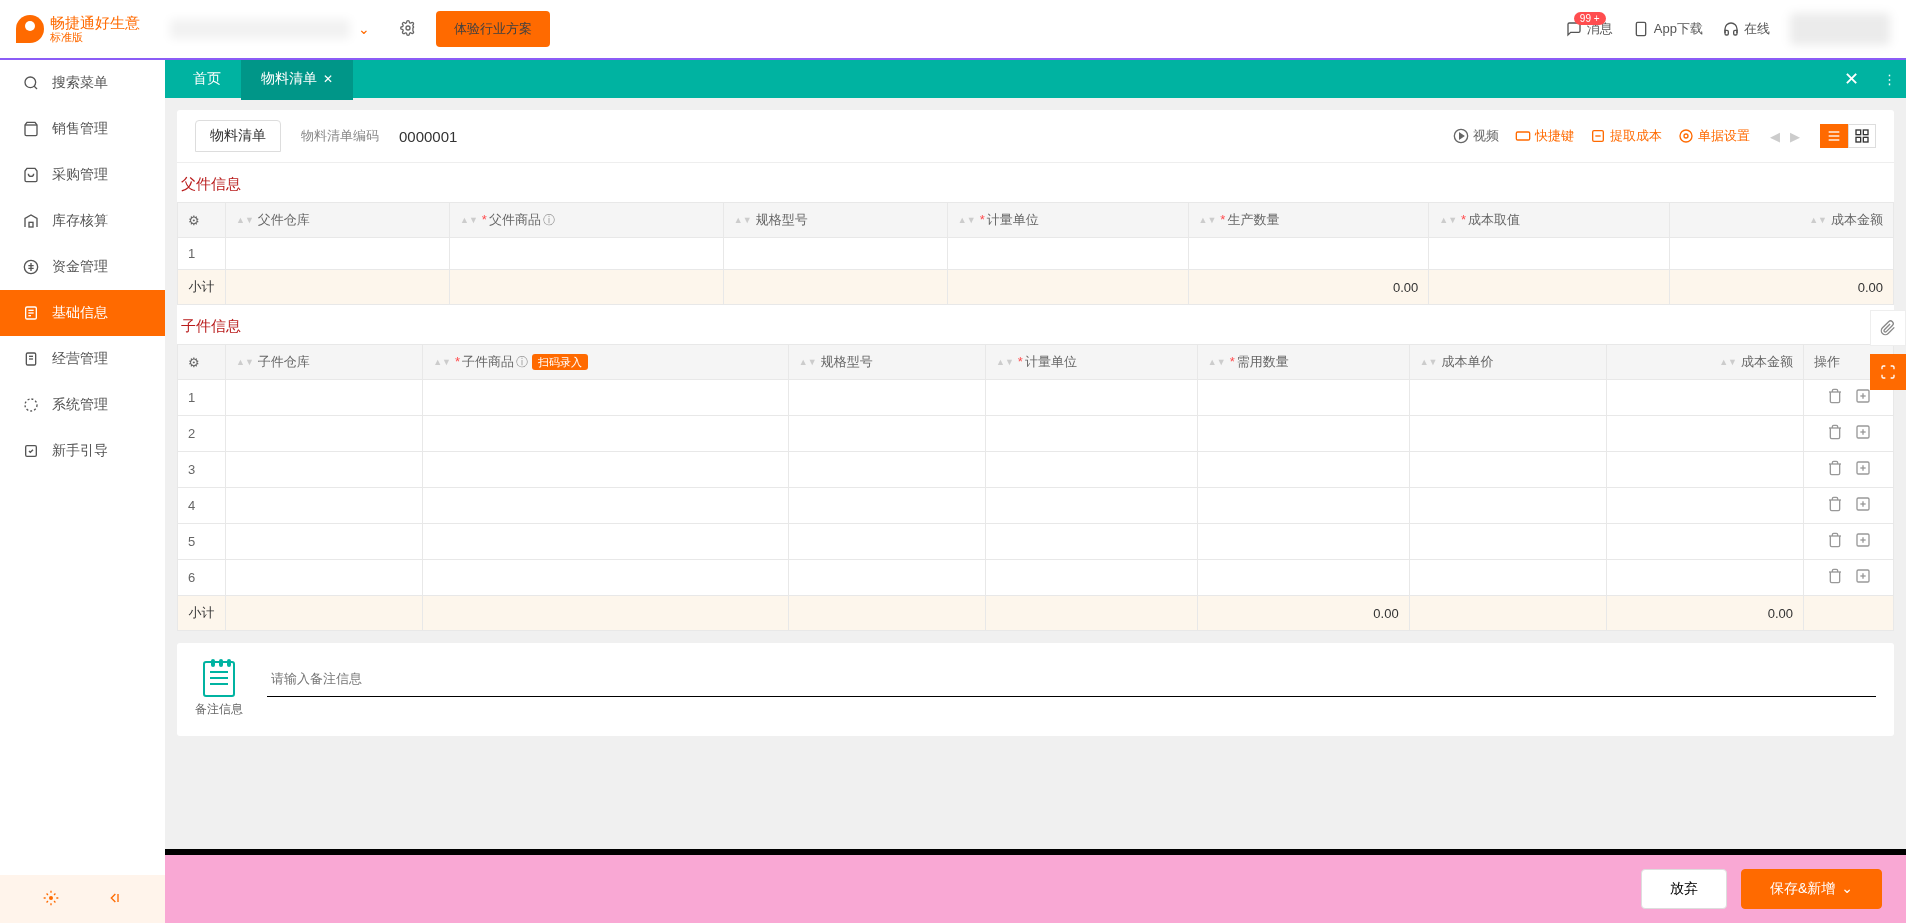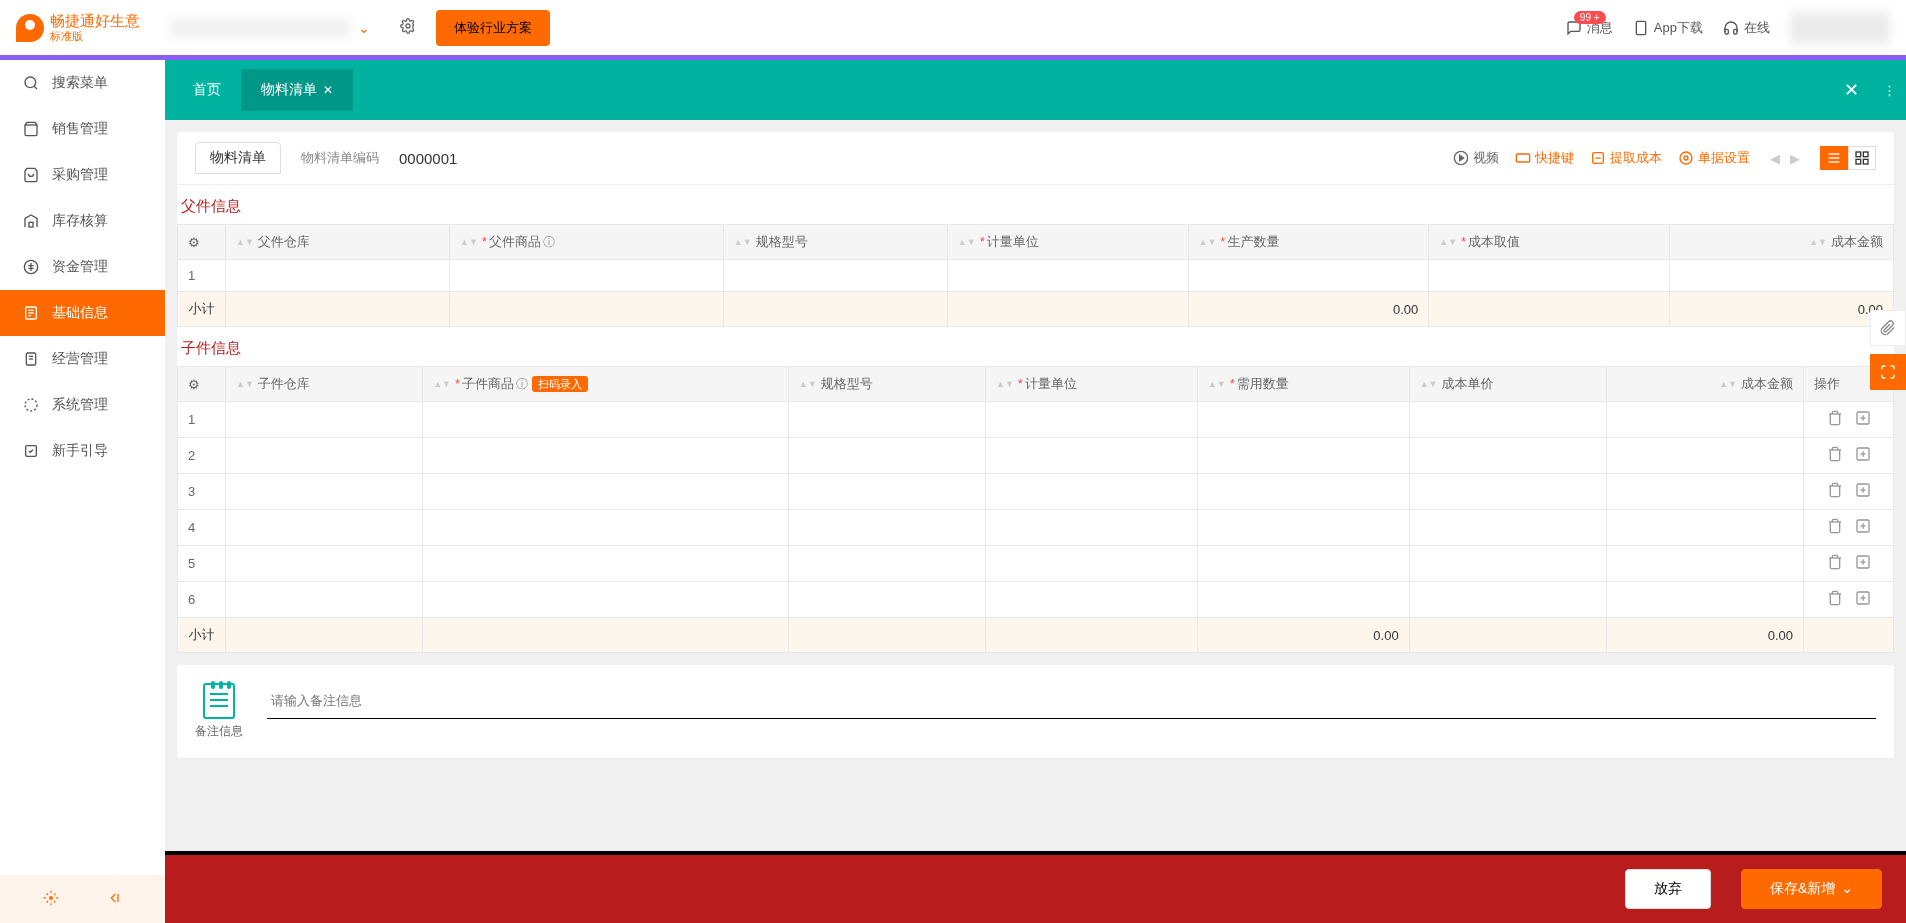--- a/index.html
+++ b/index.html
@@ -1,48 +1,48 @@
 <!DOCTYPE html>
 <html><head>
 <meta charset="utf-8">
 <style>
 * { margin: 0; padding: 0; box-sizing: border-box; }
 body { font-family: "Microsoft YaHei", Arial, sans-serif; font-size: 13px; color: #333; background: #f5f5f5; overflow: hidden; }
 .app { display: flex; flex-direction: column; height: 923px; width: 1906px; }
 
 
-.header { height: 60px; background: #fff; display: flex; align-items: center; padding: 0 16px; border-bottom: 5px solid #8b5cf6; }
+.header { height: 60px; background: #fff; display: flex; align-items: center; padding: 0 16px; border-bottom: 2px solid #8b5cf6; }
 .logo { display: flex; align-items: center; gap: 6px; margin-right: 30px; }
 .logo-icon { width: 28px; height: 28px; background: #ff6a00; border-radius: 50% 50% 50% 0; position: relative; }
 .logo-icon::after { content: ''; position: absolute; width: 10px; height: 10px; background: #fff; border-radius: 50%; top: 6px; left: 9px; }
 .logo-text { display: flex; flex-direction: column; line-height: 1.1; }
 .logo-title { color: #ff6a00; font-size: 15px; font-weight: 500; }
 .logo-sub { color: #ff6a00; font-size: 11px; }
 .org-select { display: flex; align-items: center; gap: 8px; min-width: 220px; }
 .org-blur { filter: blur(4px); color: #888; width: 180px; height: 20px; background: rgba(0,0,0,0.05); border-radius: 3px; }
 .chevron-down { color: #ff6a00; font-size: 14px; }
 .gear-btn { margin-left: 10px; color: #666; cursor: pointer; }
-.btn-primary { background: #ff6a00; color: #000000; border: none; padding: 9px 18px; border-radius: 4px; margin-left: 20px; cursor: pointer; font-size: 13px; }
+.btn-primary { background: #ff6a00; color: #404040; border: none; padding: 9px 18px; border-radius: 4px; margin-left: 20px; cursor: pointer; font-size: 13px; }
 .header-right { margin-left: auto; display: flex; align-items: center; gap: 20px; }
 .hdr-item { display: flex; align-items: center; gap: 5px; color: #555; cursor: pointer; position: relative; }
 .badge { position: absolute; top: -8px; left: 8px; background: #ff4d4f; color: #fff; font-size: 10px; padding: 1px 6px; border-radius: 8px; }
 .avatar-blur { width: 100px; height: 32px; filter: blur(5px); background: rgba(0,0,0,0.08); border-radius: 4px; }
 
 
 .body { flex: 1; display: flex; overflow: hidden; }
 .sidebar { width: 165px; background: #fff; display: flex; flex-direction: column; }
 .sb-item { display: flex; align-items: center; gap: 12px; padding: 14px 22px; color: #555; cursor: pointer; font-size: 14px; }
 .sb-item.active { background: #ff6a00; color: #fff; }
 .sb-icon { width: 18px; height: 18px; display: inline-flex; align-items: center; justify-content: center; }
 .sb-footer { margin-top: auto; height: 48px; background: #fff4eb; display: flex; align-items: center; justify-content: space-around; padding: 0 20px; }
 .sb-footer span { color: #ff6a00; cursor: pointer; }
 
 
 .main { flex: 1; display: flex; flex-direction: column; background: #f0f0f0; position: relative; }
-.tabs-bar { height: 60px; background: #00b3a1; display: flex; align-items: center; padding-left: 8px; }
+.tabs-bar { height: 38px; background: #00b3a1; display: flex; align-items: center; padding-left: 8px; }
 .tab { padding: 0 20px; height: 42px; display: flex; align-items: center; gap: 6px; color: #fff; cursor: pointer; font-size: 14px; }
 .tab.active { background: #009688; }
 .tab-close { font-size: 12px; cursor: pointer; }
 .tabs-close-all { margin-left: auto; color: #fff; padding: 0 14px; cursor: pointer; font-size: 18px; }
 .tabs-more { color: #fff; padding: 0 10px; cursor: pointer; }
 
 .content { flex: 1; padding: 12px; overflow: auto; display: flex; flex-direction: column; gap: 12px; }
 
 
 .panel { background: #fff; border-radius: 3px; }
@@ -80,21 +80,21 @@
 
 .remark-panel { padding: 18px; display: flex; gap: 24px; align-items: flex-start; }
 .remark-icon-box { display: flex; flex-direction: column; align-items: center; gap: 4px; }
 .remark-icon { width: 32px; height: 36px; border: 2px solid #00b3a1; border-radius: 3px; position: relative; }
 .remark-icon::before { content: ''; position: absolute; top: -4px; left: 6px; width: 4px; height: 8px; background: #00b3a1; border-radius: 2px; box-shadow: 8px 0 #00b3a1, 16px 0 #00b3a1; }
 .remark-icon::after { content: ''; position: absolute; top: 8px; left: 5px; right: 5px; height: 2px; background: #00b3a1; box-shadow: 0 6px #00b3a1, 0 12px #00b3a1; }
 .remark-label { font-size: 12px; color: #666; }
 .remark-input { flex: 1; border: none; border-bottom: 1px solid #000000; padding: 10px 4px; font-size: 13px; outline: none; }
 
 
-.footer { background: #b91c1c; padding: 14px 24px; display: flex; justify-content: flex-end; gap: 30px; border-top: 4px solid #000000; }
+.footer { background: #f9a8d4; padding: 14px 24px; display: flex; justify-content: flex-end; gap: 14px; border-top: 6px solid #000000; }
 .btn { padding: 10px 28px; border-radius: 4px; font-size: 14px; cursor: pointer; border: 1px solid #ddd; background: #fff; }
 .btn.orange { background: #ff6a00; border-color: #ff6a00; color: #fff; display: flex; align-items: flex-start; gap: 6px; }
 
 
 .float-right { position: absolute; right: 0; top: 250px; display: flex; flex-direction: column; gap: 8px; }
 .float-btn { width: 36px; height: 36px; background: #fff; border: 1px solid #eee; display: flex; align-items: center; justify-content: center; color: #888; cursor: pointer; }
 .float-btn.orange { background: #ff6a00; color: #fff; border-color: #ff6a00; }
 
 svg { width: 16px; height: 16px; }
 </style>

